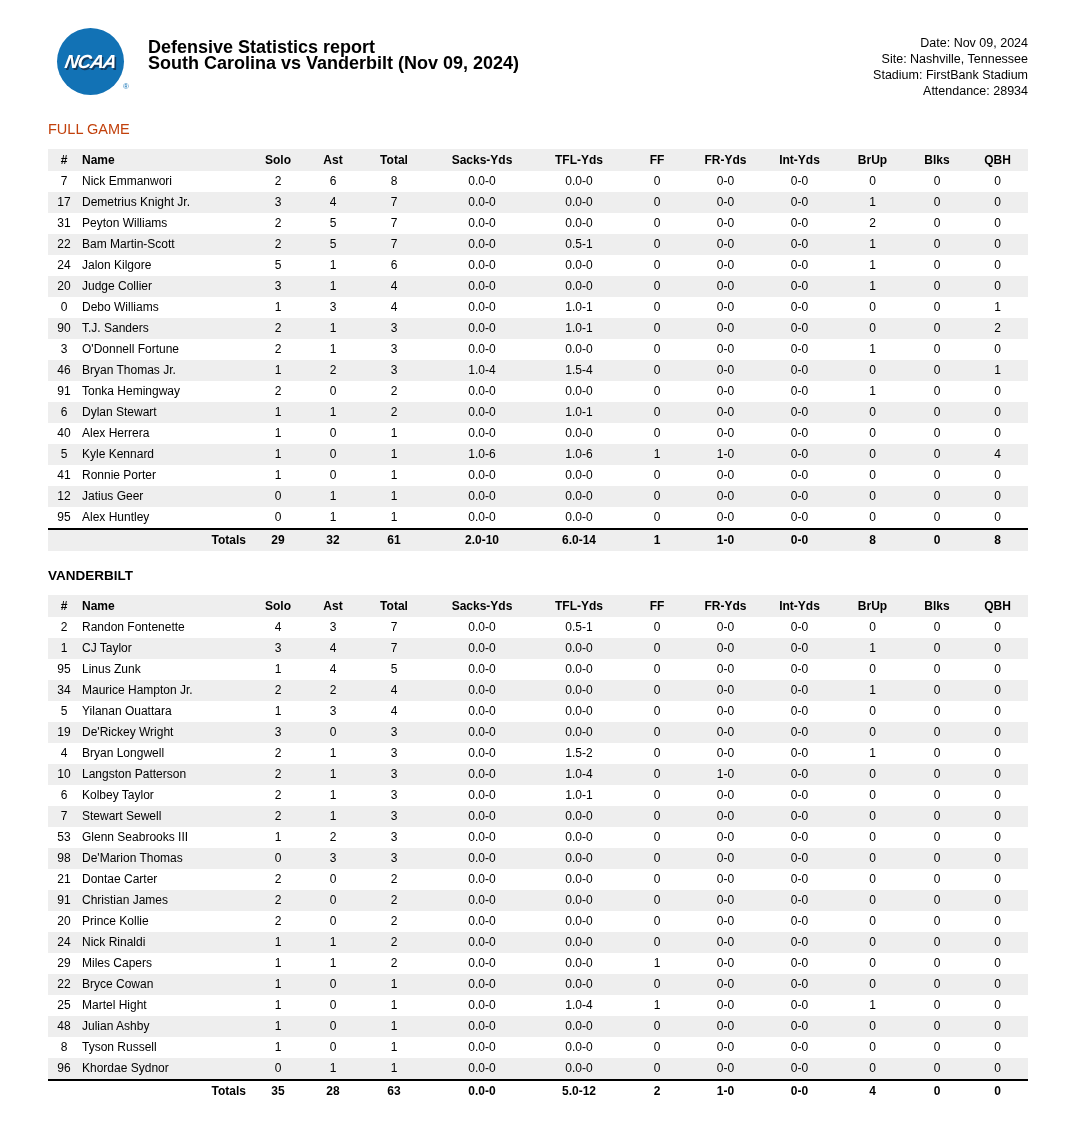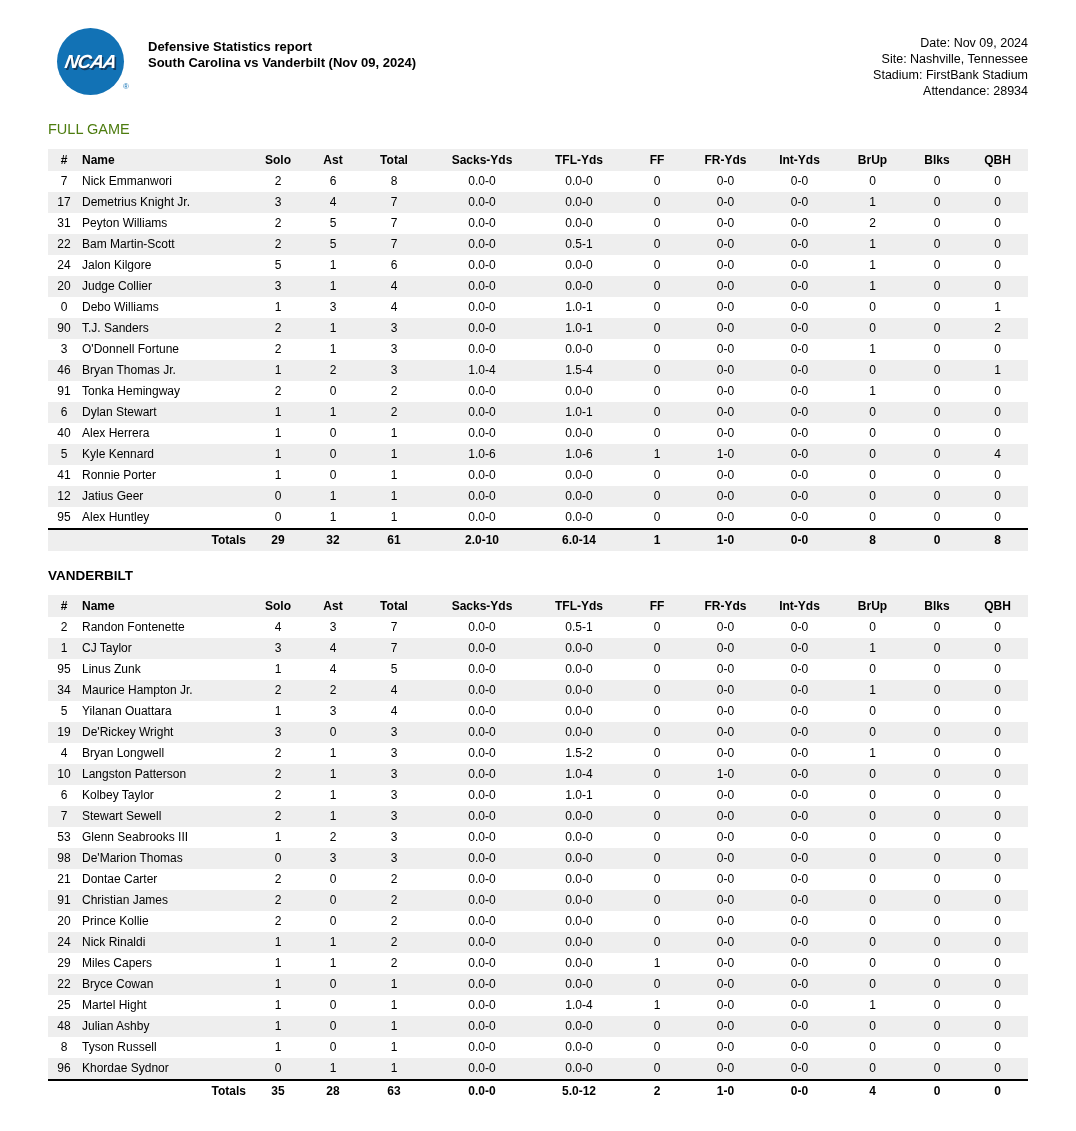--- a/index.html
+++ b/index.html
@@ -18,25 +18,25 @@
     position: relative; width: 67px; height: 67px; border-radius: 50%;
     background: #1272b5; margin-left: 9px; flex: 0 0 auto;
     display: flex; align-items: center; justify-content: center;
   }
   .logo-text {
     color: #fff; font-style: italic; font-weight: bold; font-size: 19px;
     letter-spacing: -1px; transform: skewX(-10deg);
     text-shadow: 2px 2px 0 #143a5e;
   }
   .logo-reg { position: absolute; right: -5px; bottom: 4px; font-size: 8px; color: #1272b5; font-style: normal; }
-  .title-block { margin-left: 24px; margin-top: 11px; font-size: 13px; font-weight: bold; line-height: 16px; }
+  .title-block { margin-left: 24px; margin-top: 11px; font-size: 18px; font-weight: bold; line-height: 16px; }
   .meta-block { margin-left: auto; margin-top: 7px; text-align: right; font-size: 12.5px; line-height: 16px; }
 
   
-  .section-title { font-size: 14.5px; color: #4d7c0f; margin: 22px 0 5px 0; }
+  .section-title { font-size: 14.5px; color: #c2410c; margin: 22px 0 5px 0; }
   .team-name { font-size: 13.5px; font-weight: bold; margin: 0; }
   .team-section { margin-top: 0; }
   .team-section + .team-section { margin-top: 17px; }
 
   
   table { width: 980px; border-collapse: collapse; table-layout: fixed; font-size: 12px; margin-top: 12px; }
   th, td { padding: 0 2px; height: 21px; line-height: 21px; white-space: nowrap; overflow: hidden; text-align: center; }
   thead th { background: #eeeeee; font-weight: bold; height: 22px; }
   th.al, td.al { text-align: left; }
   tbody tr:nth-child(even) td { background: #eeeeee; }

